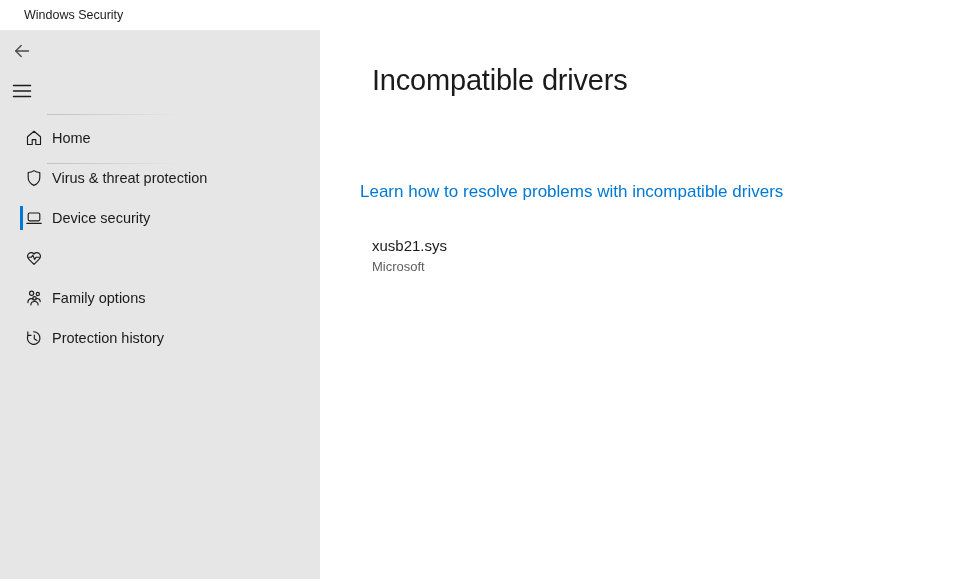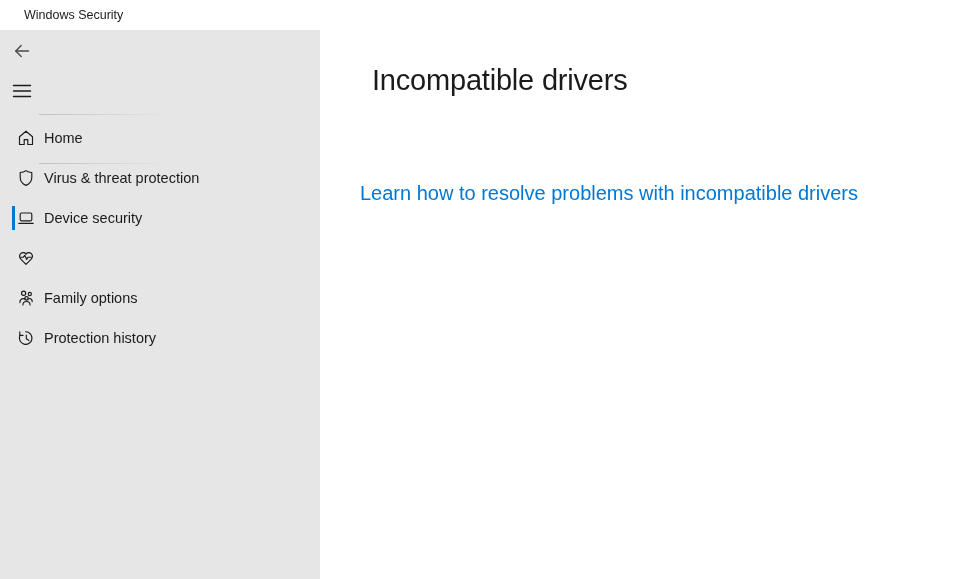--- a/index.html
+++ b/index.html
@@ -21,21 +21,21 @@
   
   .sidebar{position:absolute;left:0;top:30px;width:320px;height:549px;background:var(--sidebar-bg,#e6e6e6);}
   .icon-btn{
     position:absolute;width:28px;height:28px;border:none;background:transparent;
     padding:0;margin:0;cursor:pointer;display:flex;align-items:center;justify-content:center;
   }
   .back-btn{left:8px;top:7px;}
   .menu-btn{left:8px;top:47px;}
   .icon-btn svg{display:block;}
 
-  .nav{position:absolute;left:4px;top:88px;width:320px;}
+  .nav{position:absolute;left:12px;top:88px;width:320px;}
   .nav-item{
     position:relative;height:40px;display:flex;align-items:center;
     padding-left:12px;cursor:pointer;box-sizing:border-box;
   }
   .nav-item .nav-icon{width:20px;height:20px;margin-right:8px;flex:0 0 20px;}
   .nav-item .nav-label{font-size:14.5px;color:var(--text);white-space:nowrap;}
   .nav-item.selected .sel-bar{
     content:"";position:absolute;left:8px;top:8px;width:3px;height:24px;
     background:var(--accent,#0078d4);display:block;
   }
@@ -55,21 +55,21 @@
   .page-title{
     position:absolute;left:40px;top:22px;margin:12px;
     font-size:29px;font-weight:300;color:var(--text);letter-spacing:-0.2px;white-space:nowrap;
   }
   .page-desc{
     position:absolute;left:40px;top:71px;margin:0;max-width:500px;
     font-size:15px;line-height:20.5px;color:var(--text);
   }
   .learn-link{
     position:absolute;left:40px;top:152px;
-    font-size:20px;color:var(--link,#0078d4);text-decoration:none;cursor:pointer;white-space:nowrap;
+    font-size:17px;color:var(--link,#0078d4);text-decoration:none;cursor:pointer;white-space:nowrap;
   }
   .driver-item{position:absolute;left:52px;top:207px;cursor:pointer;}
   .driver-name{font-size:15px;color:var(--text);}
   .driver-publisher{font-size:13px;color:var(--muted,#5e5e5e);margin-top:5px;}
 </style>
 </head>
 <body>
 
 <div class="app">
 
@@ -170,15 +170,19 @@
         <span class="nav-label">Protection history</span>
       </div>
 
     </nav>
   </div>
 
   <div class="content">
     <h1 class="page-title">Incompatible drivers</h1>
     <a class="learn-link" href="#">Learn how to resolve problems with incompatible drivers</a>
 
+    <div class="driver-item">
+      <div class="driver-name">xusb21.sys</div>
+      <div class="driver-publisher">Microsoft</div>
+    </div>
   </div>
 
 </div>
 
 </body></html>

